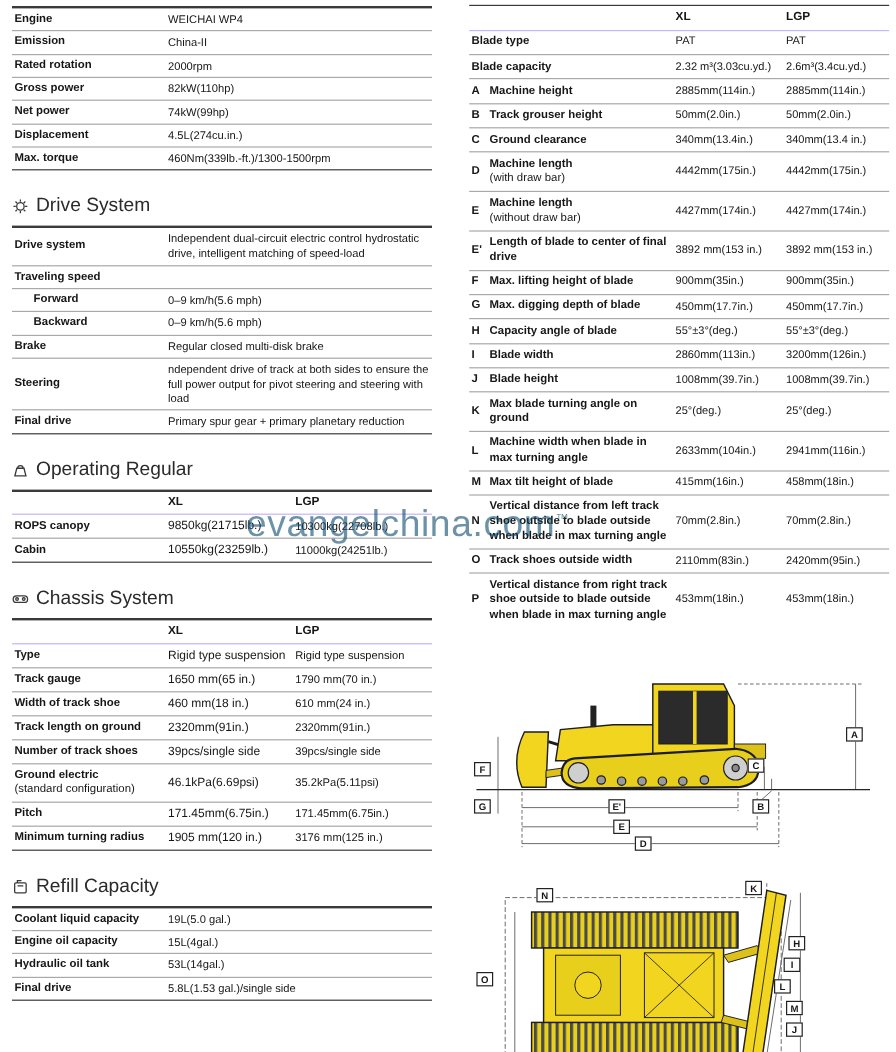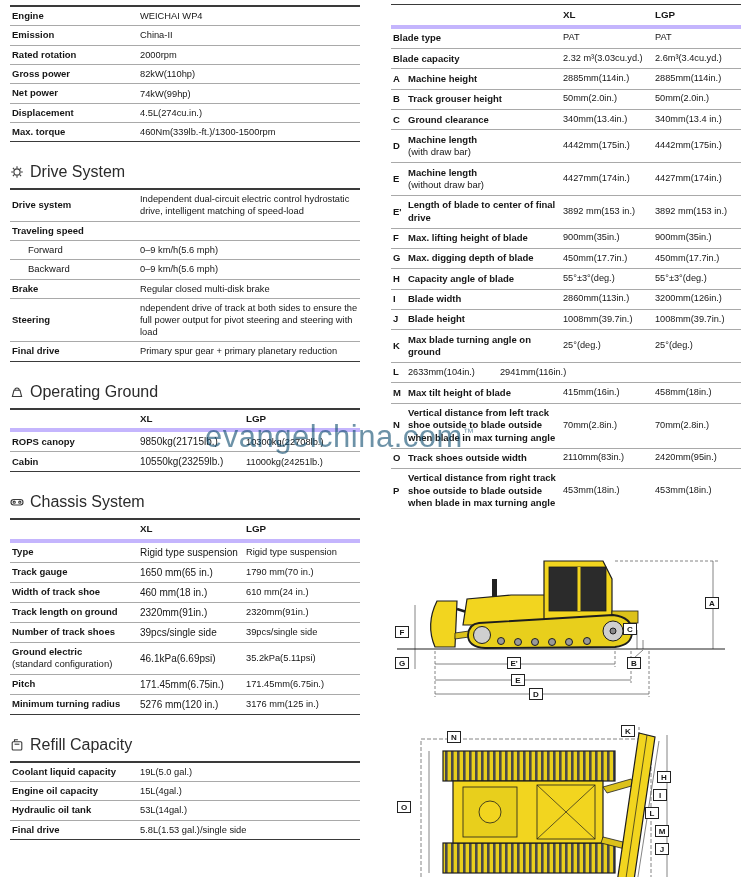--- a/index.html
+++ b/index.html
@@ -6,24 +6,24 @@
   html,body{width:747px;height:877px}
   body{font-family:"Liberation Sans",sans-serif;background:#fff;color:#161616;position:relative;overflow:hidden}
   .col-left{position:absolute;left:10px;top:5px;width:350px}
   .col-right{position:absolute;left:391px;top:4px;width:350px}
   .tbl{border-top:2px solid #3a3a3a;border-bottom:1px solid #3a3a3a}
   .btbl{border-top:1.5px solid #3a3a3a}
   .row{display:flex;align-items:center;border-bottom:1px solid #a9a9a9;padding:3px 2px;font-size:9.5px;line-height:1.3;min-height:16px}
   .row:last-child{border-bottom:none}
   .lbl{font-weight:bold;flex:0 0 128px;padding-right:6px}
   .val{flex:1;font-size:9.3px}
-  .indent .lbl{font-weight:normal;padding-left:16px}
+  .indent .lbl{font-weight:bold;padding-left:16px}
   .c2{flex:0 0 106px;font-size:10px}
   .c3{flex:1;font-size:9.3px}
-  .head{border-bottom:4px solid #c4b5fd}
+  .head{border-bottom:1px solid #c4b5fd}
   .head .c2,.head .c3,.head .bx,.head .bg{font-weight:bold;font-size:9.8px}
   .sub{display:block;font-weight:normal}
   .sec{display:flex;align-items:center;gap:6px;margin:21px 0 7px;font-size:16px;color:#2b2b2b}
   .sec .icn{width:14px;height:14px;display:inline-block;flex:none}
   .btbl .row{align-items:center;padding:3.5px 2px}
   .kk{flex:0 0 15px;font-weight:bold}
   .bl{flex:1;font-weight:bold;padding-right:5px}
   .bx{flex:0 0 92px;font-weight:normal;font-size:9.2px}
   .bg{flex:0 0 84px;font-weight:normal;font-size:9.2px}
   .diagram{position:relative;margin-top:14px}
@@ -111,21 +111,21 @@
     </div>
   </div>
 
   <div class="sec">
     <span class="icn">
       <svg viewBox="0 0 14 14" width="14" height="14" fill="none" stroke="#3a3a3a" stroke-width="1.1">
         <path d="M4.8 5.2a2.2 2.2 0 0 1 4.4 0"></path>
         <path d="M4 5.2h6l1.6 6.3H2.4z"></path>
       </svg>
     </span>
-    <span>Operating Ground</span>
+    <span>Operating Regular</span>
   </div>
 
   <div class="tbl">
     <div class="row head">
       <span class="lbl"></span>
       <span class="c2">XL</span>
       <span class="c3">LGP</span>
     </div>
     <div class="row">
       <span class="lbl">ROPS canopy</span>
@@ -186,21 +186,21 @@
       <span class="c2">46.1kPa(6.69psi)</span>
       <span class="c3">35.2kPa(5.11psi)</span>
     </div>
       <div class="row">
       <span class="lbl"><span>Pitch</span></span>
       <span class="c2">171.45mm(6.75in.)</span>
       <span class="c3">171.45mm(6.75in.)</span>
     </div>
       <div class="row">
       <span class="lbl"><span>Minimum turning radius</span></span>
-      <span class="c2">5276 mm(120 in.)</span>
+      <span class="c2">1905 mm(120 in.)</span>
       <span class="c3">3176 mm(125 in.)</span>
     </div>
   </div>
 
   <div class="sec">
     <span class="icn">
       <svg viewBox="0 0 14 14" width="14" height="14" fill="none" stroke="#3a3a3a" stroke-width="1.1">
         <rect x="2.2" y="3.8" width="9.6" height="8.2" rx="1"></rect>
         <path d="M4.5 3.8V1.8h3.4"></path>
         <path d="M4.6 6.2h4.8"></path>
@@ -318,20 +318,21 @@
       <span class="bg">1008mm(39.7in.)</span>
     </div>
       <div class="row">
       <span class="kk">K</span>
       <span class="bl"><span>Max blade turning angle on ground</span></span>
       <span class="bx">25°(deg.)</span>
       <span class="bg">25°(deg.)</span>
     </div>
       <div class="row">
       <span class="kk">L</span>
+      <span class="bl"><span>Machine width when blade in max turning angle</span></span>
       <span class="bx">2633mm(104in.)</span>
       <span class="bg">2941mm(116in.)</span>
     </div>
       <div class="row">
       <span class="kk">M</span>
       <span class="bl"><span>Max tilt height of blade</span></span>
       <span class="bx">415mm(16in.)</span>
       <span class="bg">458mm(18in.)</span>
     </div>
       <div class="row">

